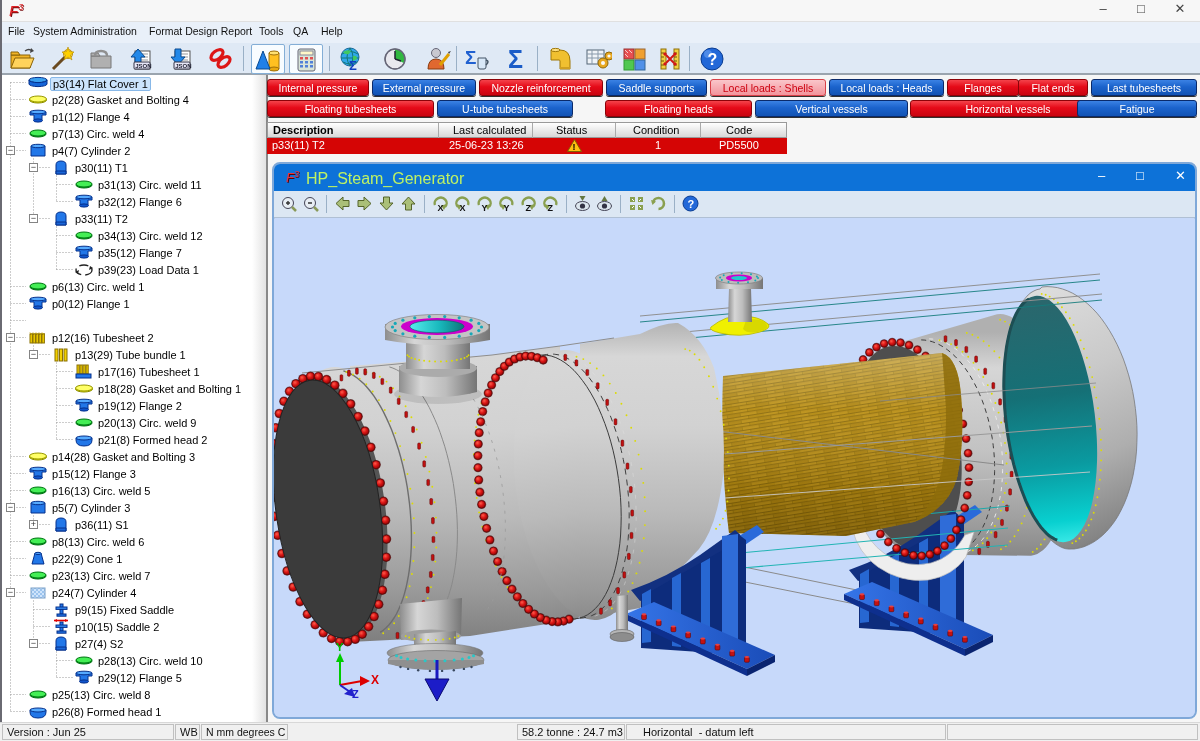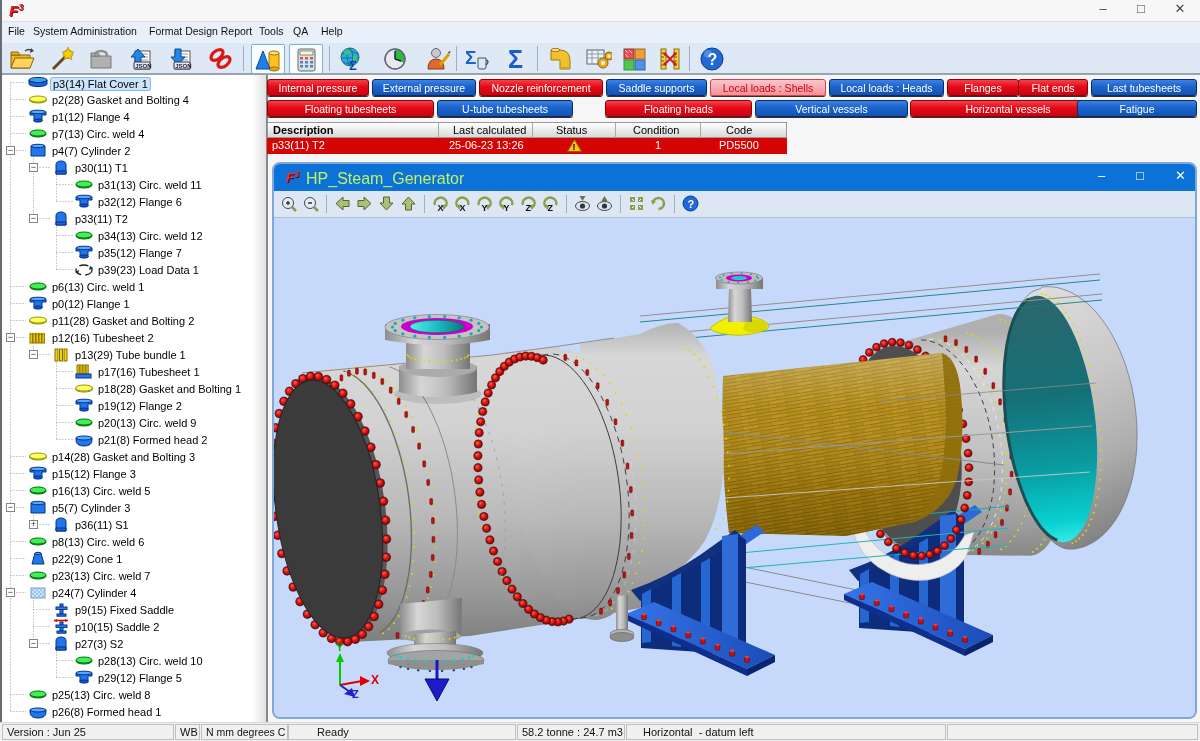--- a/index.html
+++ b/index.html
@@ -1,17 +1,17 @@
 <!DOCTYPE html>
 <html><head><meta charset="utf-8"><style>
 * { margin:0; padding:0; box-sizing:border-box; }
 html,body { width:1200px; height:741px; overflow:hidden; font-family:"Liberation Sans",sans-serif; background:#f0f0f0; position:relative; }
 #titlebar { position:absolute; left:0; top:0; width:1200px; height:22px; background:#f7f7f7; border-bottom:1px solid #e0e0e0; }
 #titlebar .ttext { position:absolute; left:12px; top:4px; font-size:12px; color:#444;margin-top:24px; }
-.flogo { position:absolute; left:9px; top:2px; font-size:15px; font-weight:bold; color:#e02024; text-shadow:1px 1px 0 #7a0c0e; font-style:italic; }
+.flogo { position:absolute; left:9px; top:2px; font-size:15px; font-weight:normal; color:#e02024; text-shadow:1px 1px 0 #7a0c0e; font-style:italic; }
 .flogo sup { font-size:9px; }
 .wbtn { position:absolute; top:0; width:14px; height:18px; color:#444; font-size:13px; text-align:center; line-height:18px; }
 #menubar { position:absolute; left:0; top:22px; width:1200px; height:21px; background:#e9f0f9; font-size:10.5px; color:#111; }
 #menubar span { position:absolute; top:3px; }
 #toolbar { position:absolute; left:0; top:43px; width:1200px; height:32px; background:#dfe9f5; border-bottom:2px solid #9aa4ae; }
 .tbi { position:absolute; top:2px; width:30px; height:28px; }
 .tbi.pressed { background:#f8fcff; border:1px solid #84aed6; border-radius:2px; width:34px; height:30px; top:1px; padding:1px 2px; }
 .tsep { position:absolute; top:3px; width:1px; height:25px; background:#9ab0c6; }
 #leftedge { position:absolute; left:0; top:0; width:2px; height:741px; background:#6a6a72; }
 #tree { position:absolute; left:2px; top:75px; width:250px; height:647px; background:#fff; overflow:hidden; }
@@ -337,27 +337,20 @@
 <span class="tlab" style="left:50px">p6(13) Circ. weld 1</span>
 </div>
 <div class="trow" style="top:220.5px">
 <span class="ticon" style="left:26px"><svg width="20" height="16">
           <path d="M2,3 L18,3 L18,6 L14,6 L14,11 L6,11 L6,6 L2,6 Z" fill="#2277e8" stroke="#04308c"></path>
           <ellipse cx="10" cy="3" rx="8" ry="1.8" fill="#55aaff" stroke="#04308c"></ellipse>
           <ellipse cx="10" cy="11.5" rx="4.5" ry="1.6" fill="#1155cc" stroke="#04308c"></ellipse>
         </svg></span>
 <span class="tlab" style="left:50px">p0(12) Flange 1</span>
 </div>
-<div class="trow" style="top:237.5px">
-<span class="ticon" style="left:26px"><svg width="20" height="16">
-          <ellipse cx="10" cy="8" rx="8.5" ry="3" fill="#ffff00" stroke="#888800"></ellipse>
-          <ellipse cx="10" cy="7" rx="8.5" ry="3" fill="#ffff66" stroke="#999900"></ellipse>
-        </svg></span>
-<span class="tlab" style="left:50px">p11(28) Gasket and Bolting 2</span>
-</div>
 <div class="trow" style="top:254.5px">
 <span class="tbox" style="left:4px">−</span>
 <span class="ticon" style="left:26px"><svg width="20" height="16">
           <g fill="#f2d000" stroke="#8a7000">
             <rect x="2" y="4" width="2.4" height="9"></rect>
             <rect x="5" y="4" width="2.4" height="9"></rect>
             <rect x="8" y="4" width="2.4" height="9"></rect>
             <rect x="11" y="4" width="2.4" height="9"></rect>
             <rect x="14" y="4" width="2.4" height="9"></rect>
           </g>
@@ -508,21 +501,21 @@
           <path d="M3,1.5 L6,0 L6,3 Z M17,1.5 L14,0 L14,3 Z" fill="#e00000"></path>
         </svg></span>
 <span class="tlab" style="left:73px">p10(15) Saddle 2</span>
 </div>
 <div class="trow" style="top:560.5px">
 <span class="tbox" style="left:27px">−</span>
 <span class="ticon" style="left:49px"><svg width="20" height="16">
           <path d="M5,14 L5,5 Q5,1 10,1 Q15,1 15,5 L15,14 Z" fill="#2277e8" stroke="#04308c"></path>
           <path d="M5,14 L15,14 L15,11 L5,11 Z" fill="#1a66d8" stroke="#04308c"></path>
         </svg></span>
-<span class="tlab" style="left:73px">p27(3) S2</span>
+<span class="tlab" style="left:73px">p27(4) S2</span>
 </div>
 <div class="trow" style="top:577.5px">
 <span class="ticon" style="left:72px"><svg width="20" height="16">
           <ellipse cx="10" cy="8" rx="8" ry="3" fill="#00cc22" stroke="#006611"></ellipse>
           <ellipse cx="10" cy="7" rx="8" ry="3" fill="#44ee55" stroke="#007713"></ellipse>
         </svg></span>
 <span class="tlab" style="left:96px">p28(13) Circ. weld 10</span>
 </div>
 <div class="trow" style="top:594.5px">
 <span class="ticon" style="left:72px"><svg width="20" height="16">
@@ -1547,16 +1540,15 @@
 <text x="371" y="682" font-size="12" font-weight="bold" fill="#dd0000" font-family="Liberation Sans,sans-serif">X</text>
 <line x1="340" y1="683" x2="350" y2="690" stroke="#2222cc" stroke-width="2"></line>
 <path d="M344,692 L352,686 L355,695 Z" fill="#2222cc"></path>
 <text x="352" y="696" font-size="11" font-weight="bold" fill="#2222cc" font-family="Liberation Sans,sans-serif">Z</text>
 </svg>
 </div>
 <div id="statusbar">
  <div class="sseg" style="left:2px;width:172px">Version : Jun 25</div>
  <div class="sseg" style="left:175px;width:25px">WB</div>
  <div class="sseg" style="left:201px;width:87px;font-size:10.5px">N mm degrees C</div>
- <div class="sseg" style="left:288px;width:228px;padding-left:28px">Ready</div>
  <div class="sseg" style="left:517px;width:108px">58.2 tonne : 24.7 m3</div>
  <div class="sseg" style="left:626px;width:320px;padding-left:16px">Horizontal&nbsp; - datum left</div>
  <div class="sseg" style="left:947px;width:251px"></div>
 </div>
 </body></html>

